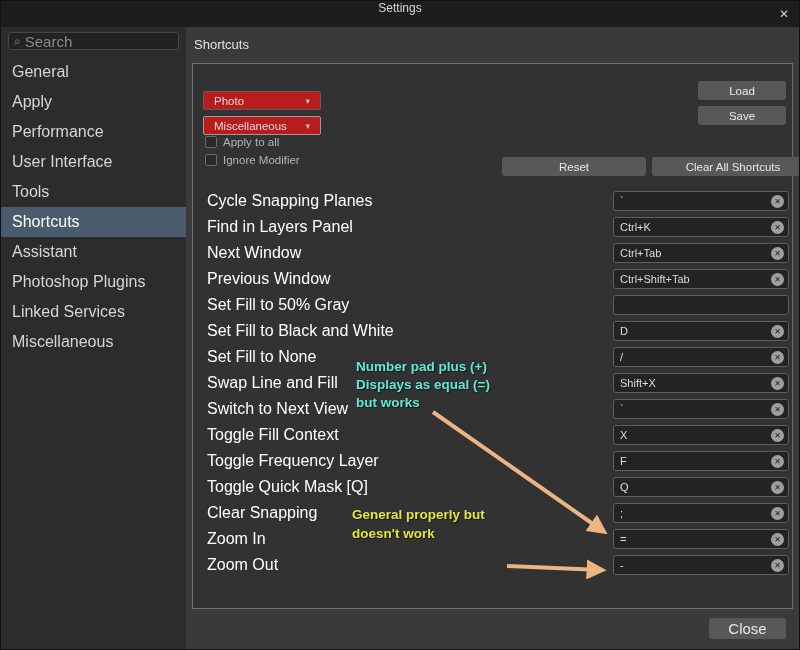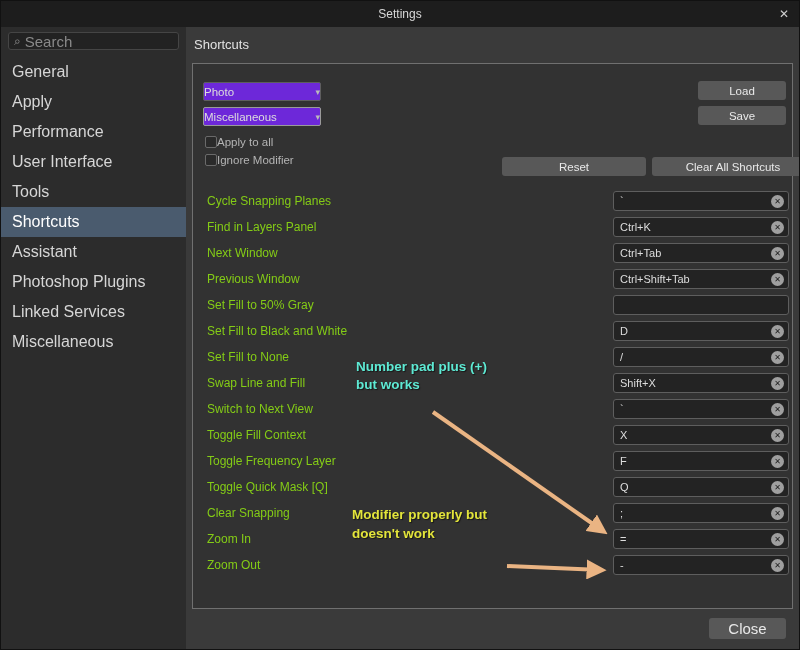--- a/index.html
+++ b/index.html
@@ -1,21 +1,21 @@
 <!DOCTYPE html>
 <html><head>
 <meta charset="utf-8">
 <style>
   * { box-sizing: border-box; margin: 0; padding: 0; }
   html,body { width:800px; height:650px; background:#1a1a1a; font-family:"Liberation Sans","DejaVu Sans",sans-serif; }
   .window { position:relative; width:800px; height:650px; background:#3a3a3a; border:1px solid #111; overflow:hidden; }
 
   
   .titlebar { position:absolute; left:0; top:0; width:100%; height:26px; background:#1d1d1d; color:#d8d8d8;
-              display:flex; align-items:center; justify-content:center; font-size:12px; }
+              display:flex; align-items:flex-start; justify-content:center; font-size:12px; }
   .titlebar .close { position:absolute; right:10px; top:0; height:26px; display:flex; align-items:center;
                      color:#cfcfcf; font-size:12px; cursor:default; }
 
   
   .sidebar { position:absolute; left:0; top:26px; width:185px; bottom:0; background:#2c2c2c; }
   .searchbox { position:absolute; left:7px; top:5px; width:171px; height:18px; background:#222222;
                border:1px solid #454545; border-radius:3px; display:flex; align-items:center; padding:0 5px; }
   .searchbox .mag { color:#8a8a8a; font-size:12px; margin-right:4px; line-height:1; }
   .searchbox input { flex:1; background:transparent; border:none; outline:none; color:#cccccc; font-size:15px;
                      font-family:"Liberation Sans","DejaVu Sans",sans-serif; }
@@ -23,44 +23,44 @@
   .side-list { position:absolute; left:0; top:30px; right:0; }
   .side-item { height:30px; line-height:30px; padding-left:11px; color:#d6d6d6; font-size:16px; cursor:default; }
   .side-item.selected { background:#4a5b6e; color:#ffffff; }
 
   
   .content { position:absolute; left:185px; top:26px; right:0; bottom:0; background:#3a3a3a; }
   .page-title { position:absolute; left:8px; top:10px; color:#e2e2e2; font-size:13px; }
 
   
   .panel { position:absolute; left:6px; top:36px; width:601px; height:546px; background:#323232; border:1px solid #707070; }
-  .dd { position:absolute; height:19px; width:118px; background:#6d28d9; border:1px solid #5e5e5e; border-radius:2px;
-        display:flex; align-items:center; justify-content:space-between; padding:0 0; color:#dddddd; font-size:11.5px; cursor:default; }
+  .dd { position:absolute; height:19px; width:118px; background:#b91c1c; border:1px solid #5e5e5e; border-radius:2px;
+        display:flex; align-items:center; justify-content:space-between; padding:0 10px; color:#dddddd; font-size:11.5px; cursor:default;margin-top:9px; }
   .dd-app { left:10px; top:18px; }
   .dd-cat { left:10px; top:43px; border-color:#9a9a9a; }
   .dd .chev { color:#bbbbbb; font-size:9px; }
 
   .btn { position:absolute; background:#585858; color:#e9e9e9; border-radius:3px; font-size:11.5px;
          display:flex; align-items:center; justify-content:center; cursor:default; }
   .btn-load { left:505px; top:17px; width:88px; height:19px; }
   .btn-save { left:505px; top:42px; width:88px; height:19px; }
   .btn-reset { left:309px; top:93px; width:144px; height:19px; }
   .btn-clear { left:459px; top:93px; width:162px; height:19px; }
   .btn-close { position:absolute; right:13px; bottom:10px; width:77px; height:21px; background:#585858; color:#e9e9e9;
                border-radius:3px; font-size:15px; display:flex; align-items:center; justify-content:center; }
 
-  .cbrow { position:absolute; display:flex; align-items:center; }
+  .cbrow { position:absolute; display:flex; align-items:center; gap:6px; }
   .cb1 { left:12px; top:72px; } .cb2 { left:12px; top:90px; }
   .cbbox { width:12px; height:12px; background:#2a2a2a; border:1px solid #6a6a6a; border-radius:2px; }
   .cblabel { color:#b4b4b4; font-size:11.5px; }
 
   
   .rows { position:absolute; left:4px; top:124px; width:595px; }
   .srow { height:26px; display:flex; align-items:center; justify-content:space-between; padding:0 3px 0 10px; }
-  .srow-label { color:#84cc16; font-size:12px; white-space:nowrap; }
+  .srow-label { color:#ffffff; font-size:16px; white-space:nowrap; }
   .sfield { width:176px; height:20px; background:#232323; border:1px solid #5e5e5e; border-radius:3px;
             display:flex; align-items:center; justify-content:space-between; padding:0 4px; }
   .sval { color:#dddddd; font-size:11px; padding-left:2px; }
   .clear { width:13px; height:13px; border-radius:50%; background:#9f9f9f; color:#1e1e1e; font-size:8px;
            line-height:13px; text-align:center; font-weight:bold; flex:0 0 auto; cursor:default; }
 
   
   .note { position:absolute; font-weight:bold; font-size:13.5px; line-height:18px;
           text-shadow:1px 1px 1px rgba(0,0,0,.55); z-index:5; }
   .note-plus { left:355px; top:357px; }
@@ -230,24 +230,25 @@
             </div>
           </div>
         </div>
     </div>
 
     <div class="btn-close">Close</div>
   </div>
 
   <div class="note note-plus" style="color: #5eead4;">
       <div>Number pad plus (+)</div>
+      <div>Displays as equal (=)</div>
       <div>but works</div>
     </div>
   <div class="note note-minus" style="color: rgb(227, 229, 59);">
-      <div>Modifier properly but</div>
+      <div>General properly but</div>
       <div>doesn't work</div>
     </div>
 
   <svg class="arrows" viewBox="0 0 800 650">
     <defs>
       <marker id="ah" markerWidth="5" markerHeight="5" refX="3.6" refY="2.5" orient="auto">
         <path class="ah-fill" d="M0,0 L5,2.5 L0,5 z" fill="#eab483"></path>
       </marker>
     </defs>
     <path class="arrow" d="M432,411 L602,530" fill="none" stroke-width="4" marker-end="url(#ah)" stroke="#eab483"></path>

